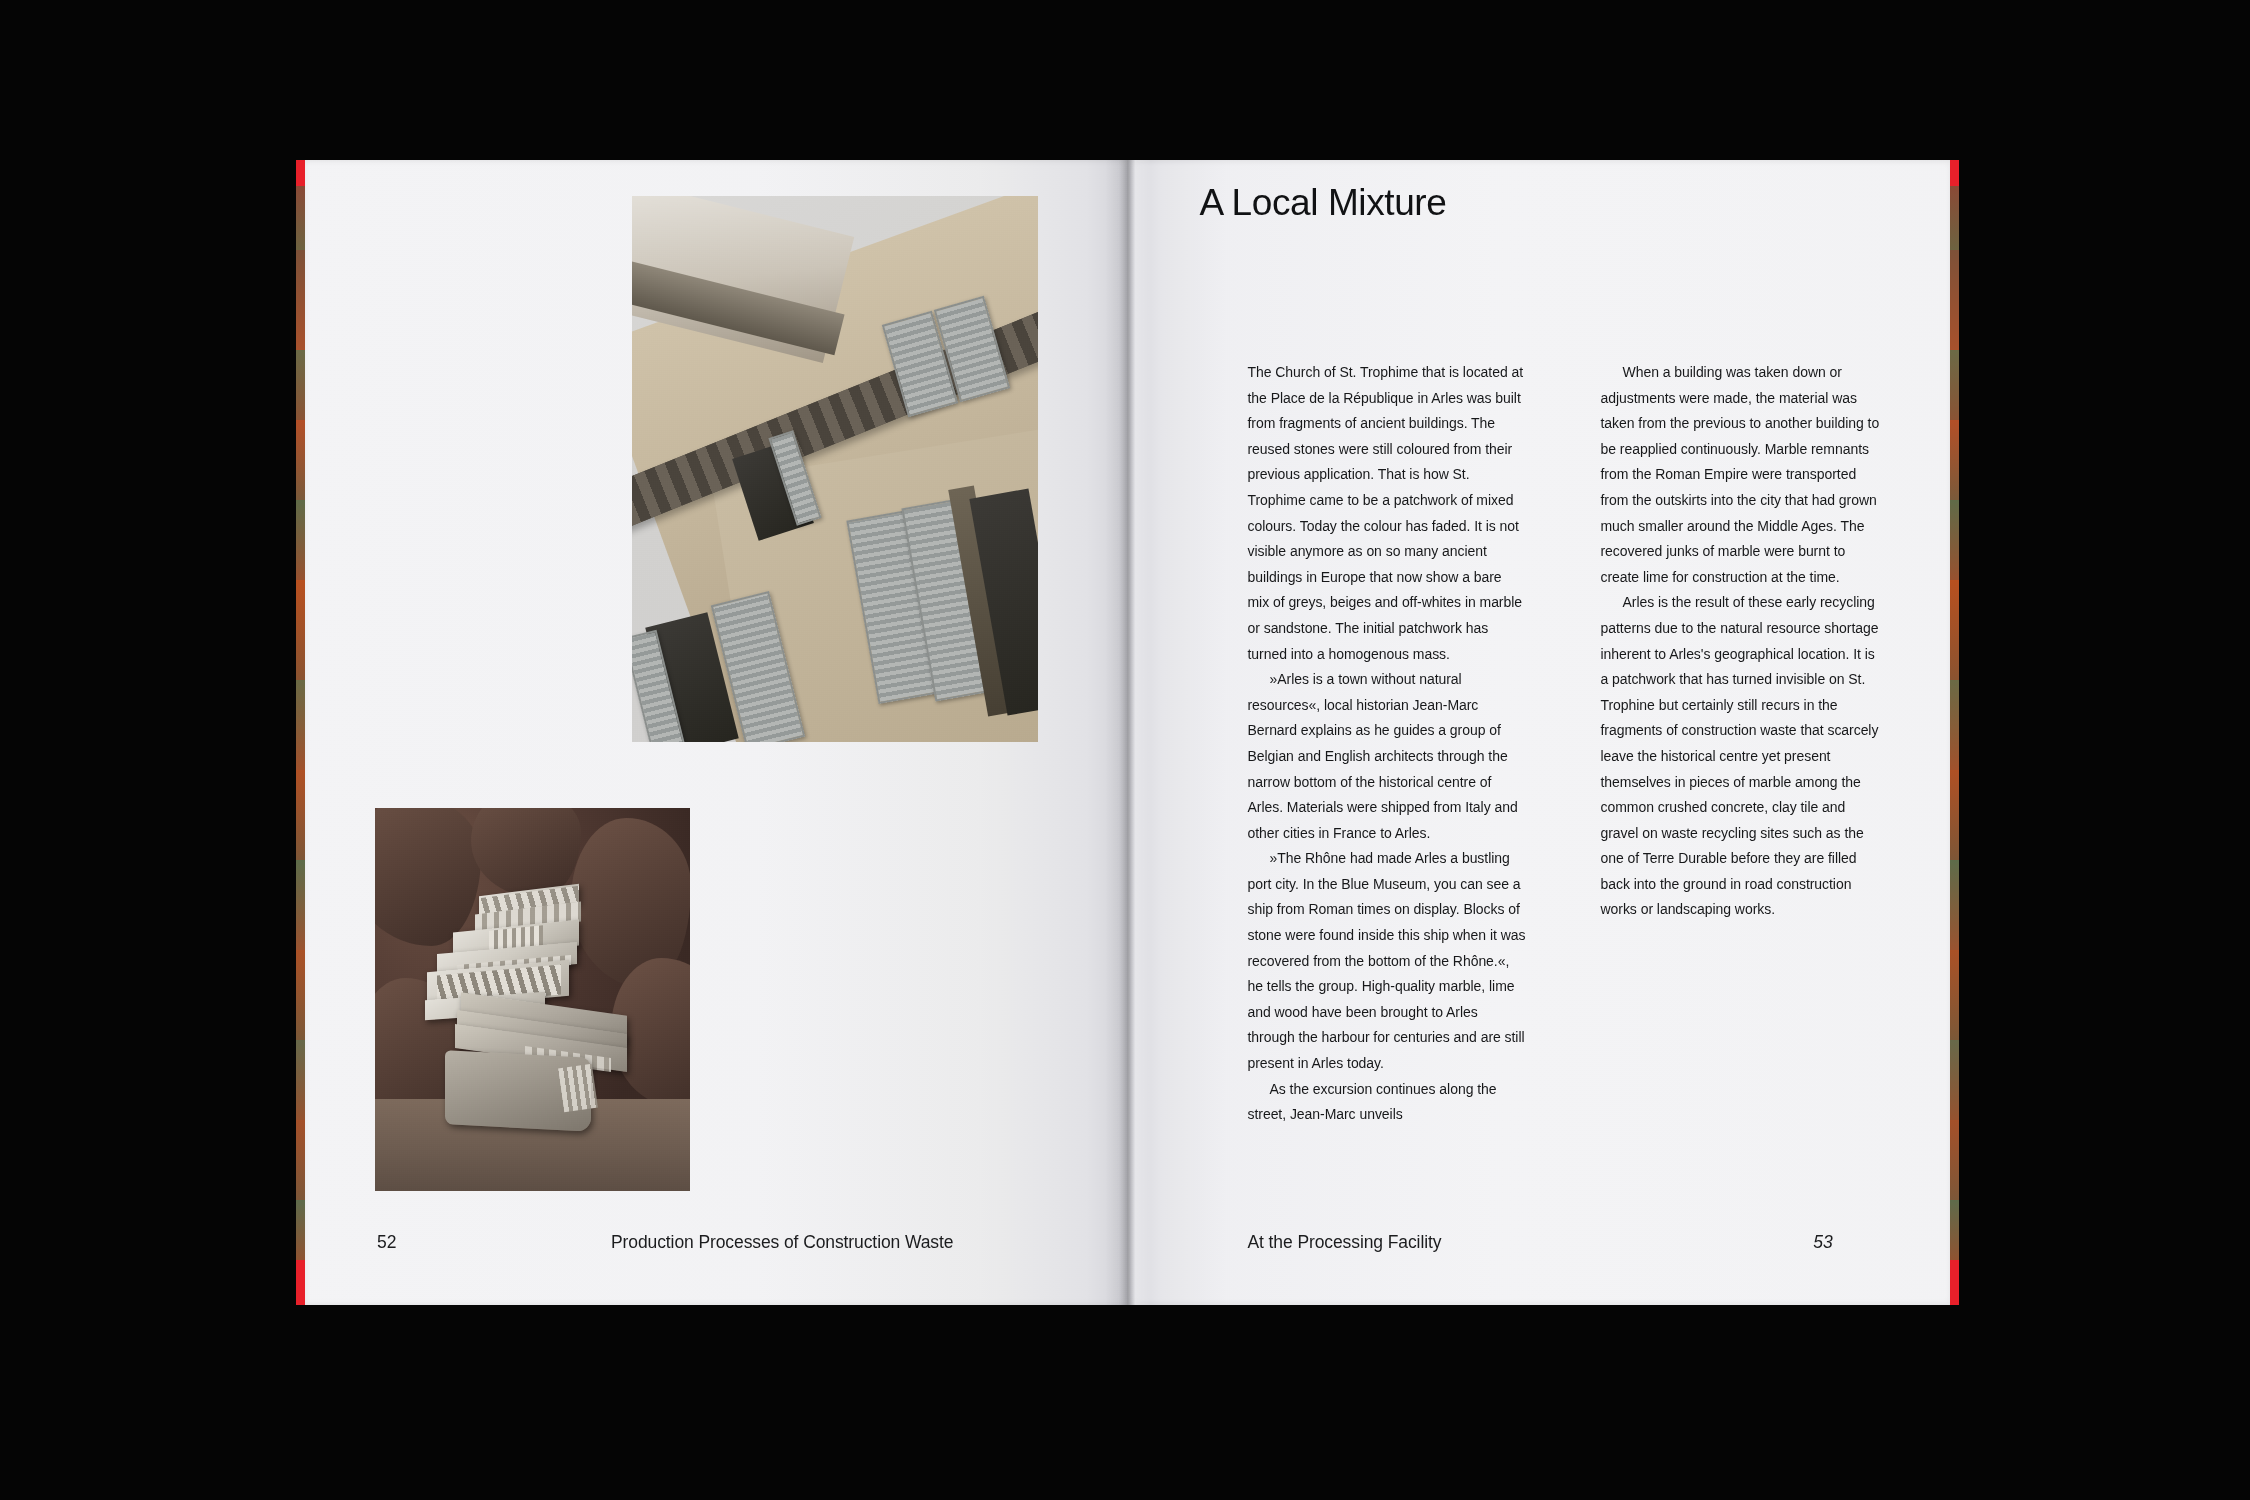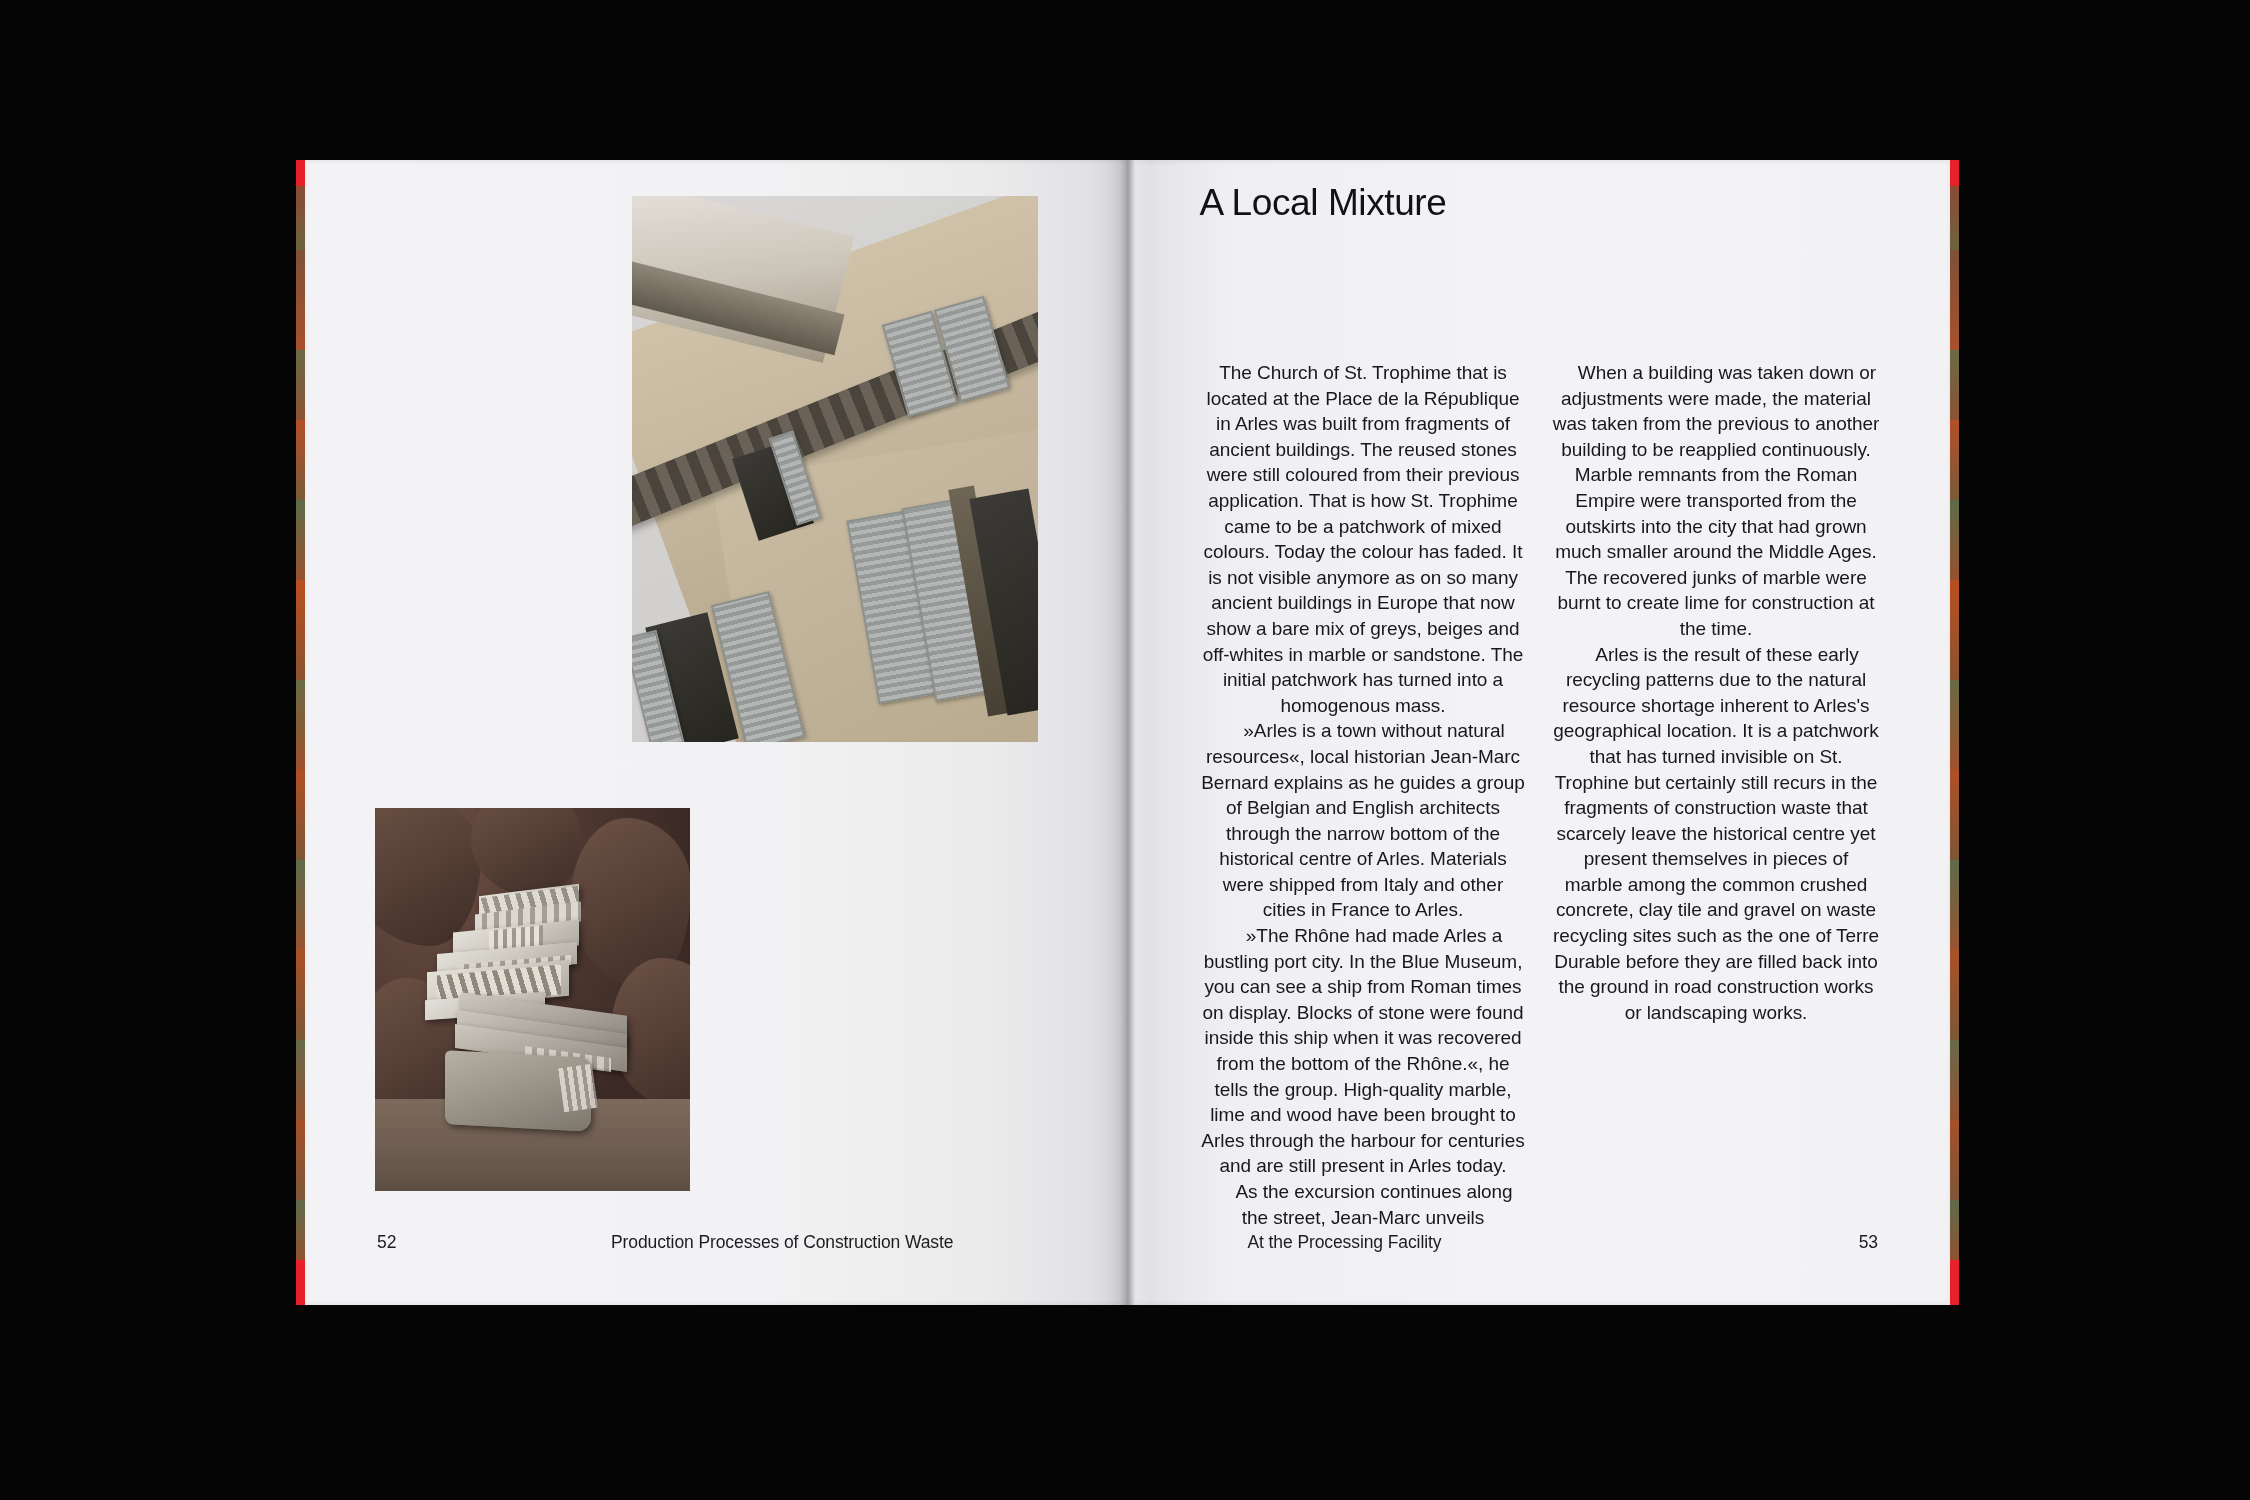--- a/index.html
+++ b/index.html
@@ -234,46 +234,47 @@
   .columns {
     position:absolute;
     left:72px; top:200px;
     width:680px;
     display:flex;
     gap:26px;
   }
   .col { width:327px; }
 
   .col p {
-    font-size:19px;
+    font-size:14px;
     line-height:25.6px;
     color:#17181a;
-    text-align:center;
+    text-align:left;
     letter-spacing:-0.05px;
     hyphens:none;
+    margin-left:48px;
   }
   .col p.indent { text-indent:22px; }
 
   
   .footer {
     position:absolute;
     bottom:52px;
     left:72px; right:72px;
     display:flex;
     align-items:baseline;
     font-size:17.5px;
     color:#1b1c1e;
     letter-spacing:-0.1px;
     gap:12px;
   }
   .footer .folio { width:110px; }
   .footer .rtitle { flex:1; }
   .footer.left  .rtitle { text-align:left; padding-left:112px; }
   .footer.left  .folio  { text-align:left; }
-  .footer.right .folio  { text-align:right; width:110px; order:2; }
+  .footer.right .folio  { text-align:center; width:110px; order:2;font-style:italic; }
   .footer.right .rtitle { text-align:left; order:1;margin-left:48px; }
 </style>
 </head>
 <body>
 
 <div id="stage">
 
   <div id="book">
 
     <div class="edge left"></div>

